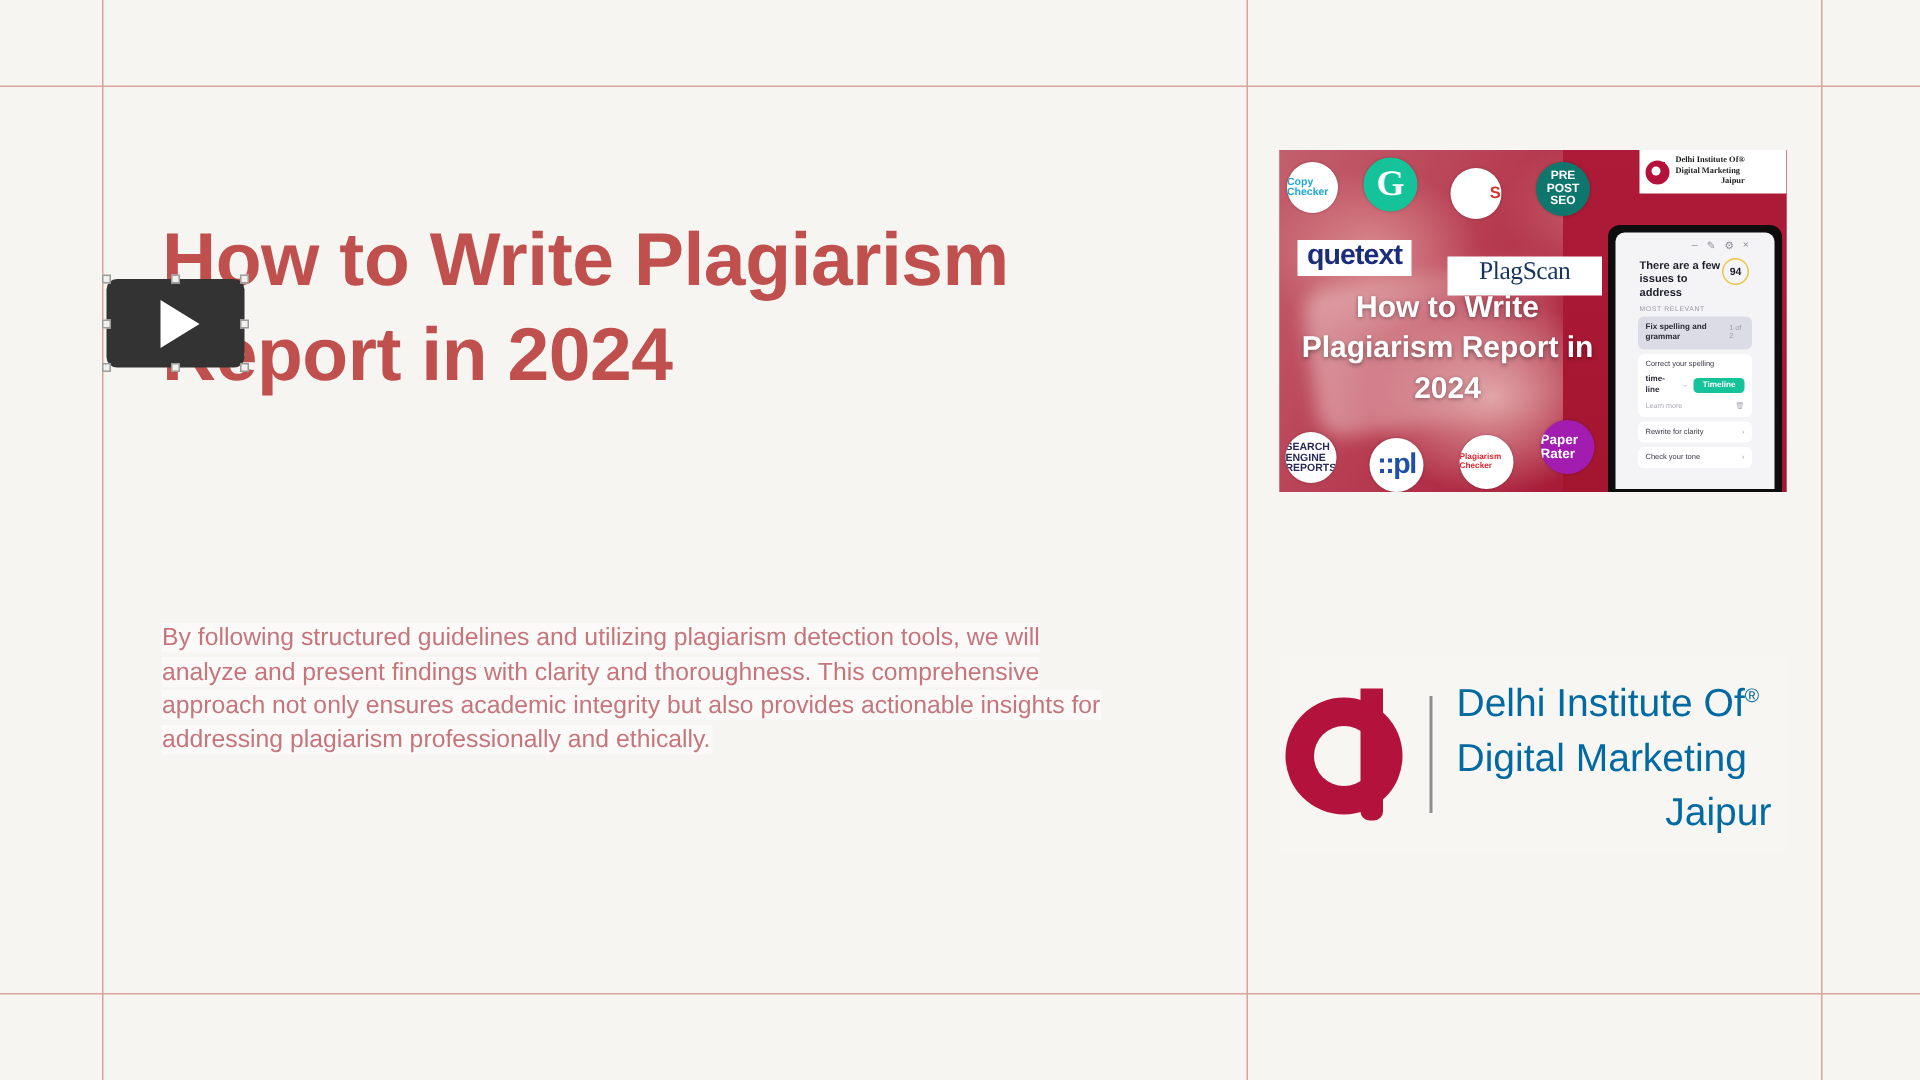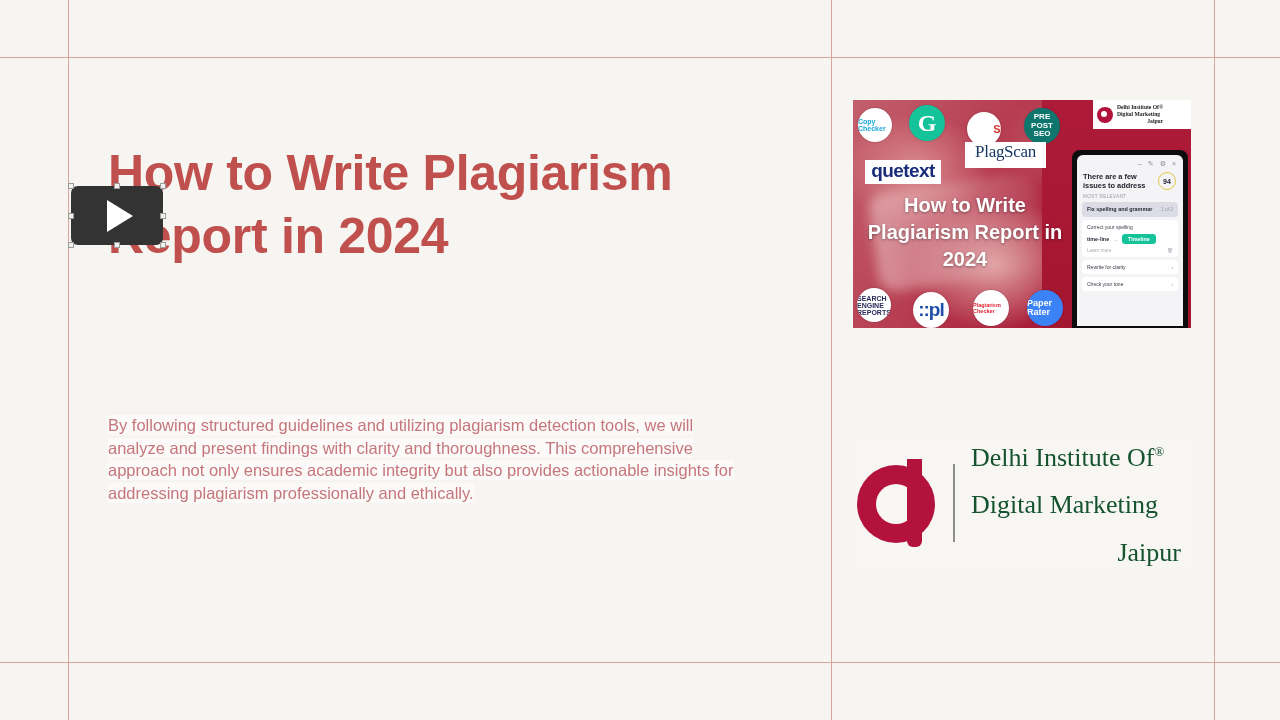--- a/index.html
+++ b/index.html
@@ -171,25 +171,25 @@
   
   #lg-copychecker { left: 5px;  top: 8px;  width: 34px; height: 34px; }
   #lg-grammarly   { left: 56px; top: 5px;  width: 36px; height: 36px; background:#15c39a; }
   #lg-seo         { left: 114px;top: 12px; width: 34px; height: 34px; }
   #lg-prepostseo  { left: 171px;top: 8px;  width: 36px; height: 36px; background:#0f766e; }
 
   
   #lg-searchreports { left: 4px;  top: 188px; width: 34px; height: 34px; }
   #lg-pl            { left: 60px; top: 192px; width: 36px; height: 36px; align-items: center; }
   #lg-plagchecker   { left: 120px;top: 190px; width: 36px; height: 36px; }
-  #lg-paperrater    { left: 174px;top: 190px; width: 36px; height: 36px; background:#3b82f6; border-radius:50%; }
+  #lg-paperrater    { left: 174px;top: 180px; width: 36px; height: 36px; background:#a21caf; border-radius:50%; }
 
   
   #lg-quetext  { left: 12px;  top: 60px; width: 76px; height: 24px; }
-  #lg-plagscan { left: 112px; top: 42px; width: 81px; height: 26px; }
+  #lg-plagscan { left: 112px; top: 71px; width: 103px; height: 26px; }
 
   #lg-quetext .word {
     font-family: "Liberation Sans", sans-serif;
     font-size: 19px; font-weight: bold; color: #1a2c7a; letter-spacing: -0.6px;
   }
   #lg-plagscan .word {
     font-family: "Liberation Serif", serif;
     font-size: 17px; color: #15355f; letter-spacing: -0.3px;
   }
   #lg-pl .word { font-size: 19px; font-weight: bold; color: #1f4fa8; letter-spacing:-1px; }
@@ -233,21 +233,21 @@
     left: 214px; top: 47px;
     width: 126px; height: 184px;
     background: #23c6c0;
     border-radius: 10px 10px 0 0;
     z-index: -1;
   }
   #phone-screen {
     width: 100%; height: 100%;
     background: #f4f4f6;
     border-radius: 6px 6px 0 0;
-    padding: 4px 5px;
+    padding: 4px 15px;
     font-size: 5.2px;
     color: #4a4a55;
     overflow: hidden;
   }
   #phone-topbar {
     display: flex; justify-content: flex-end; gap: 6px;
     color: #8b8b96; font-size: 7px; padding: 1px 2px 4px 0;
   }
   #phone-head {
     display: flex; align-items: flex-start; justify-content: space-between;
@@ -340,24 +340,24 @@
     border-radius: 0 0 6px 6px;
   }
   #didm-sep {
     width: 2px;
     height: 78px;
     background: #8e8e8e;
     margin: 0 16px 0 8px;
     flex: 0 0 auto;
   }
   #didm-text {
-    font-family: Liberation Serif, serif;
+    font-family: Liberation Sans, sans-serif;
     font-size: 26px;
-    line-height: 48px;
-    color: #14532d;
+    line-height: 36px;
+    color: #0369a1;
     position: relative;
     width: 210px;
   }
   #didm-text .l3 { text-align: right; display: block; }
   #didm-text .reg {
     font-size: 13px;
     vertical-align: super;
   }
 </style>
 </head>

